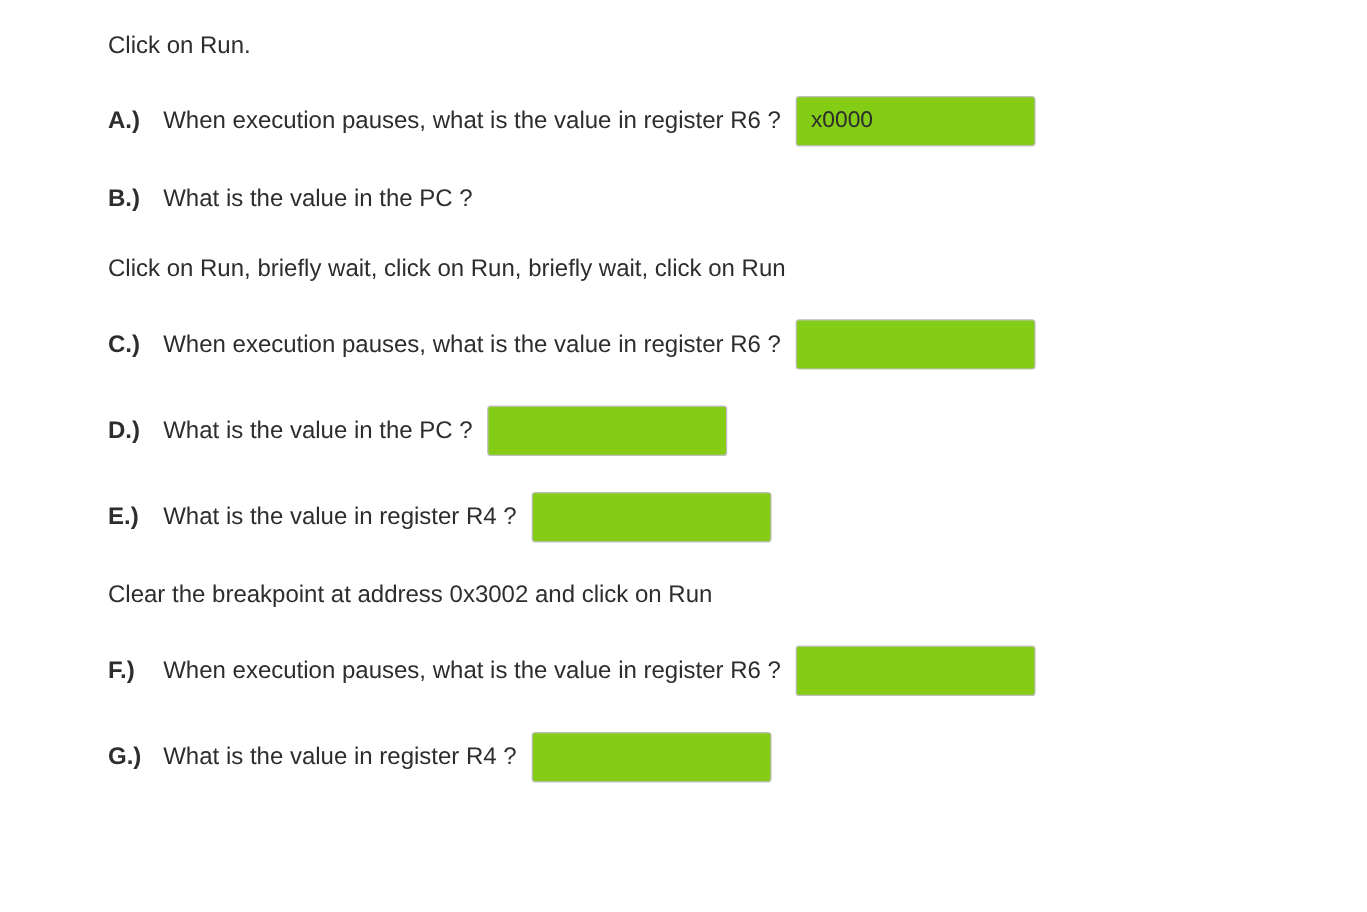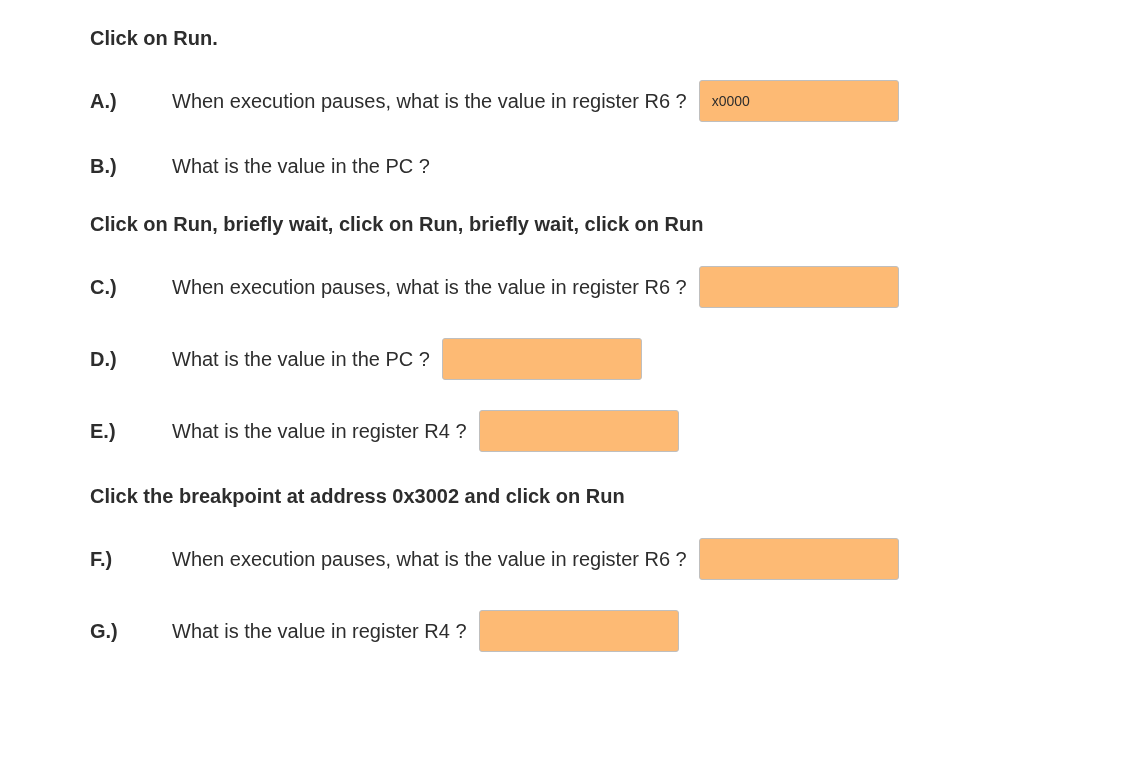--- a/index.html
+++ b/index.html
@@ -18,46 +18,45 @@
       line-height: 1.4;
     }
     .row {
       display: flex;
       align-items: center;
       flex-wrap: wrap;
       gap: 12px;
       margin-bottom: 30px;
     }
     .heading {
-      font-weight: 700;
+      font-weight: 400;
       margin-bottom: 28px;
     }
     .label-group {
       display: flex;
       align-items: baseline;
       gap: 14px;
     }
     .q-letter {
       font-weight: 700;
       min-width: 32px;
     }
     .q-text {
       font-weight: 400;
-      margin-left: 36px;
     }
     input.answer {
       font-family: inherit;
-      font-size: 14px;
+      font-size: 19px;
       color: #2d2d2d;
       border: 1px solid #bfbfbf;
       border-radius: 3px;
       padding: 8px 12px;
       height: 42px;
       width: 200px;
-      background: #fdba74;
+      background: #84cc16;
     }
   </style>
 </head>
 <body>
 
 <div class="heading">Click on Run.</div>
 
 <div class="row">
   <div class="label-group">
     <span class="q-letter">A.)</span>
@@ -92,21 +91,21 @@
 </div>
 
 <div class="row">
   <div class="label-group">
     <span class="q-letter">E.)</span>
     <span class="q-text">What is the value in register R4 ?</span>
   </div>
   <input class="answer" type="text" value="" style="">
 </div>
 
-<div class="heading">Click the breakpoint at address 0x3002 and click on Run</div>
+<div class="heading">Clear the breakpoint at address 0x3002 and click on Run</div>
 
 <div class="row">
   <div class="label-group">
     <span class="q-letter">F.)</span>
     <span class="q-text">When execution pauses, what is the value in register R6 ?</span>
   </div>
   <input class="answer" type="text" value="" style="">
 </div>
 
 <div class="row">

